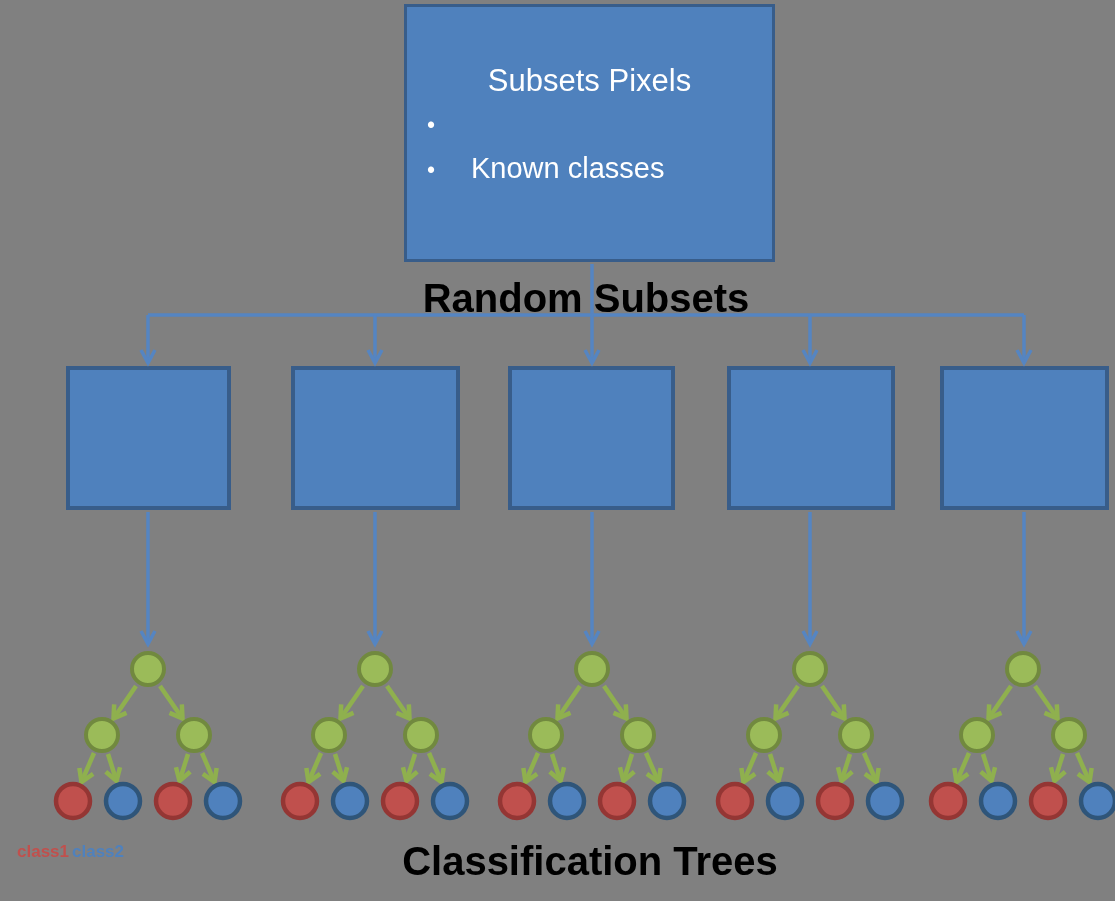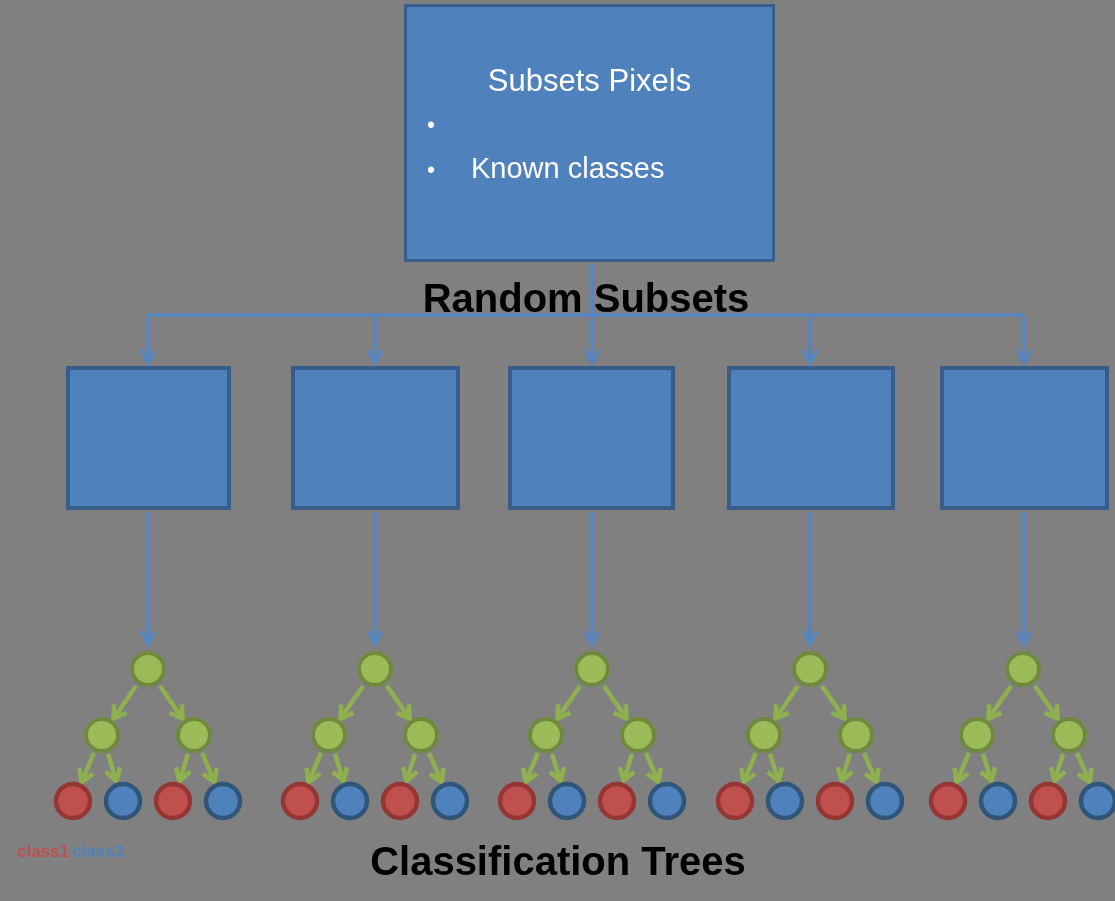--- a/index.html
+++ b/index.html
@@ -48,21 +48,21 @@
   
   .flow-label {
     position: absolute;
     transform: translateX(-50%);
     color: var(--label-text, #000000);
     font-size: 40px;
     font-weight: 700;
     white-space: nowrap;
   }
   #random-subsets-label { left: 586px; top: 276px; }
-  #classification-trees-label { left: 558px; top: 839px; }
+  #classification-trees-label { left: 590px; top: 839px; }
 
   
   .subset-box {
     position: absolute;
     top: 366px;
     height: 144px;
     box-sizing: border-box;
     background: var(--box-fill, #4F81BD);
     border: 4px solid var(--box-border, #385D8A);
   }

